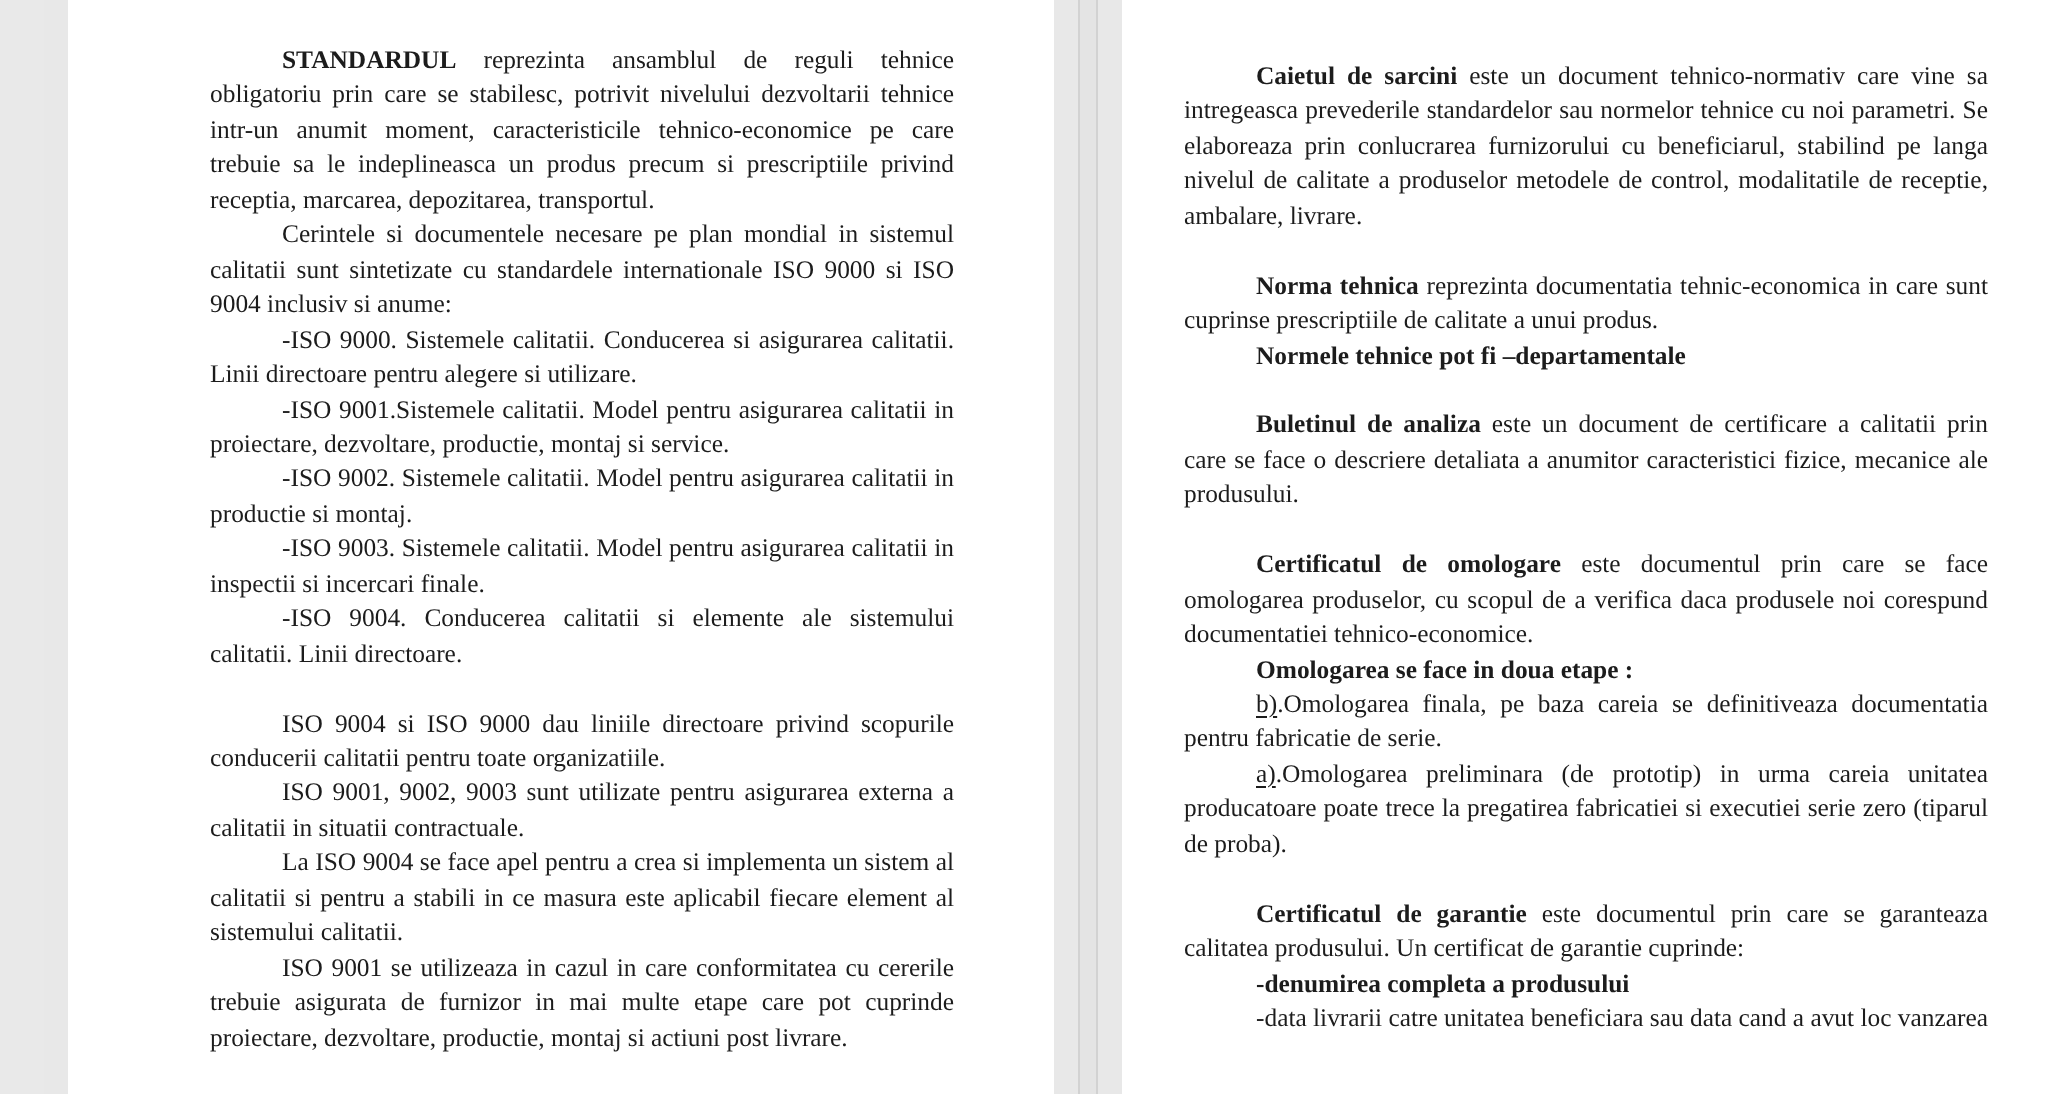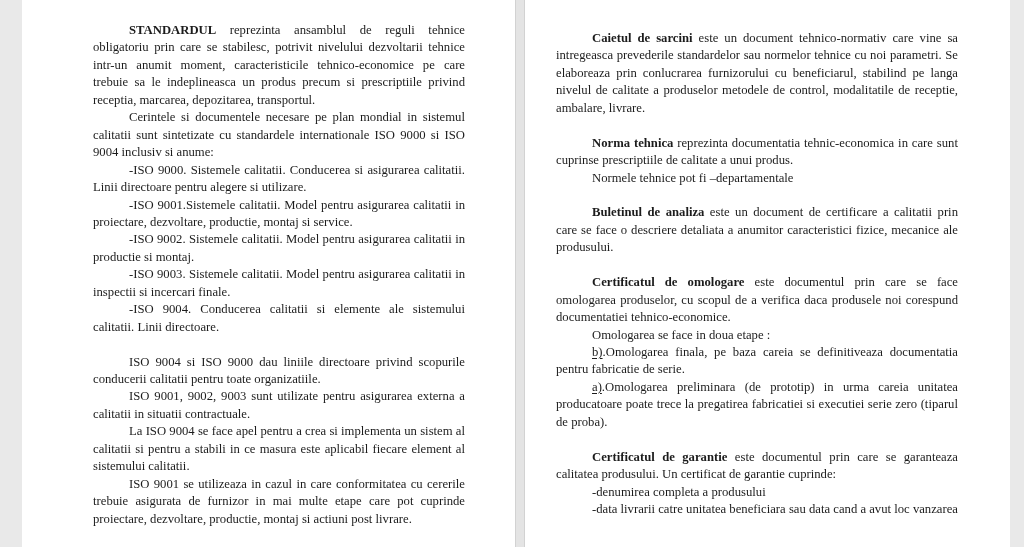--- a/index.html
+++ b/index.html
@@ -12,20 +12,21 @@
     background: #e8e8e8;
     font-family: "Liberation Serif", "DejaVu Serif", serif;
     overflow: hidden;
   }
   .workspace {
     position: relative;
     width: 1024px;
     height: 547px;
     display: flex;
     background: #e8e8e8;
+    gap: 12px;
   }
   .gutter-left {
     width: 22px;
     height: 547px;
     background: #e9e9e9;
     flex: 0 0 22px;
   }
   .gutter-mid {
     width: 10px;
     height: 547px;
@@ -83,20 +84,21 @@
   .spell {
     text-decoration-color: #2b4a86;
     text-underline-offset: 1.5px;
   }
   .uline {
     text-decoration: underline;
     text-underline-offset: 1.5px;
   }
   .nojust {
     text-align: left;
+    font-weight: bold;
   }
   .push {
     display: inline-block;
     width: 176px;
   }
 </style>
 </head>
 <body>
 
 <div class="workspace">

